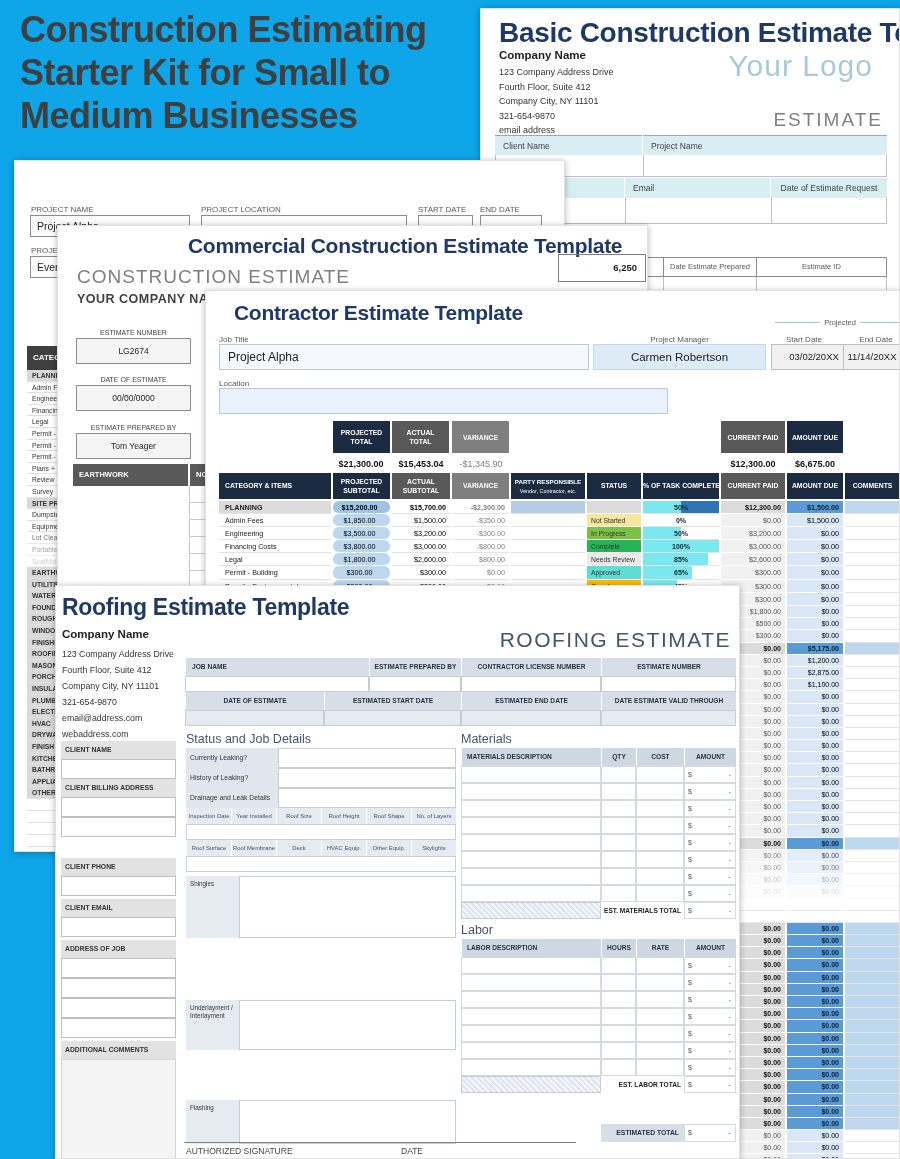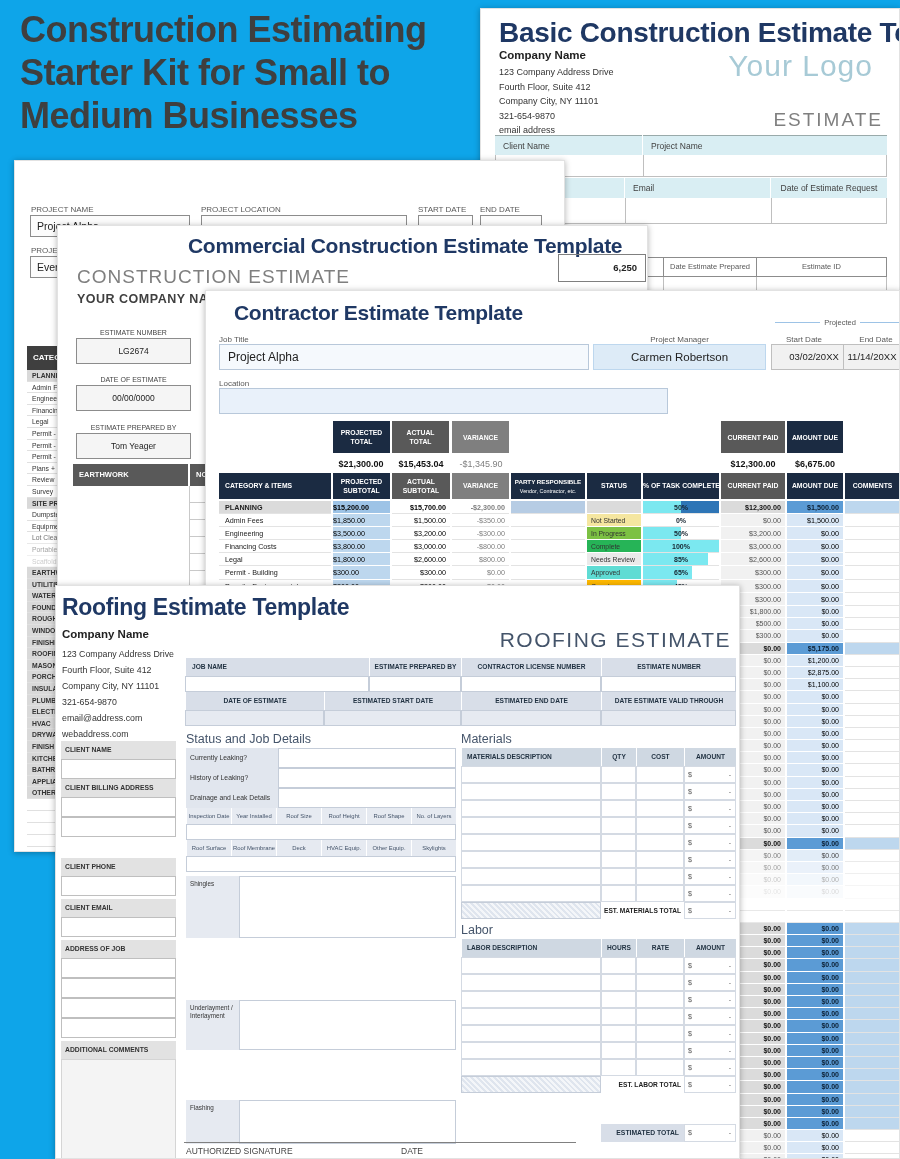--- a/index.html
+++ b/index.html
@@ -40,21 +40,21 @@
   .ct-title{left:28px;top:10px;font-size:21px;}
   .ct-input{position:absolute;box-sizing:border-box;border:1px solid #B8C8DA;font-size:12px;color:#222;line-height:24px;padding-left:8px;}
   .datebox{position:absolute;width:86px;height:26px;background:#F1F1F1;border:1px solid #BFBFBF;box-sizing:border-box;font-size:9.5px;text-align:center;line-height:24px;color:#222;}
   .sumbox{position:absolute;height:32px;color:#fff;font-weight:bold;font-size:6.8px;text-align:center;line-height:9px;box-sizing:border-box;padding-top:7px;}
   .sumval{position:absolute;font-size:9px;font-weight:bold;color:#111;text-align:center;}
   .hcell{position:absolute;height:26px;color:#fff;font-weight:bold;font-size:6.8px;text-align:center;box-sizing:border-box;line-height:26px;white-space:nowrap;overflow:hidden;}
   .hcell .two{display:block;line-height:8.5px;padding-top:5px;}
   .crow{position:relative;height:13.1px;}
   .c{position:absolute;top:0;bottom:0;font-size:7.2px;line-height:13px;box-sizing:border-box;white-space:nowrap;overflow:hidden;}
   .c.cat{left:13px;width:112px;padding-left:6px;color:#222;border-bottom:1px solid #E3E3E3;background:#fff;}
-  .c.proj{left:127px;width:57px;text-align:left;padding-right:4px;background:#BDD7EE;border-bottom:1px solid #fff;}
+  .c.proj{left:127px;width:57px;text-align:center;padding-right:4px;background:#BDD7EE;border-bottom:1px solid #fff;border-radius:6px;}
   .c.act{left:186px;width:58px;text-align:right;padding-right:4px;background:#fff;border-bottom:1px solid #E3E3E3;}
   .c.var{left:246px;width:57px;text-align:right;padding-right:4px;color:#7F7F7F;background:#fff;border-bottom:1px solid #E3E3E3;}
   .c.party{left:305px;width:74px;background:#fff;border-bottom:1px solid #E3E3E3;}
   .c.status{left:381px;width:54px;padding-left:4px;font-size:6.8px;color:#333;border-bottom:1px solid #fff;background:#fff;}
   .c.pct{left:437px;width:76px;background:#fff;border-bottom:1px solid #E3E3E3;}
   .c.paid{left:515px;width:64px;text-align:right;padding-right:4px;background:#F1F1F1;color:#555;border-bottom:1px solid #fff;}
   .c.due{left:581px;width:56px;text-align:right;padding-right:4px;background:#D9E7F6;border-bottom:1px solid #fff;}
   .c.com{left:639px;width:55px;background:#fff;border-bottom:1px solid #E3E3E3;}
   .crow.t-s .cat{background:#DBDBDB;font-weight:bold;}
   .crow.t-s .proj{background:#9DC3E6;font-weight:bold;}

